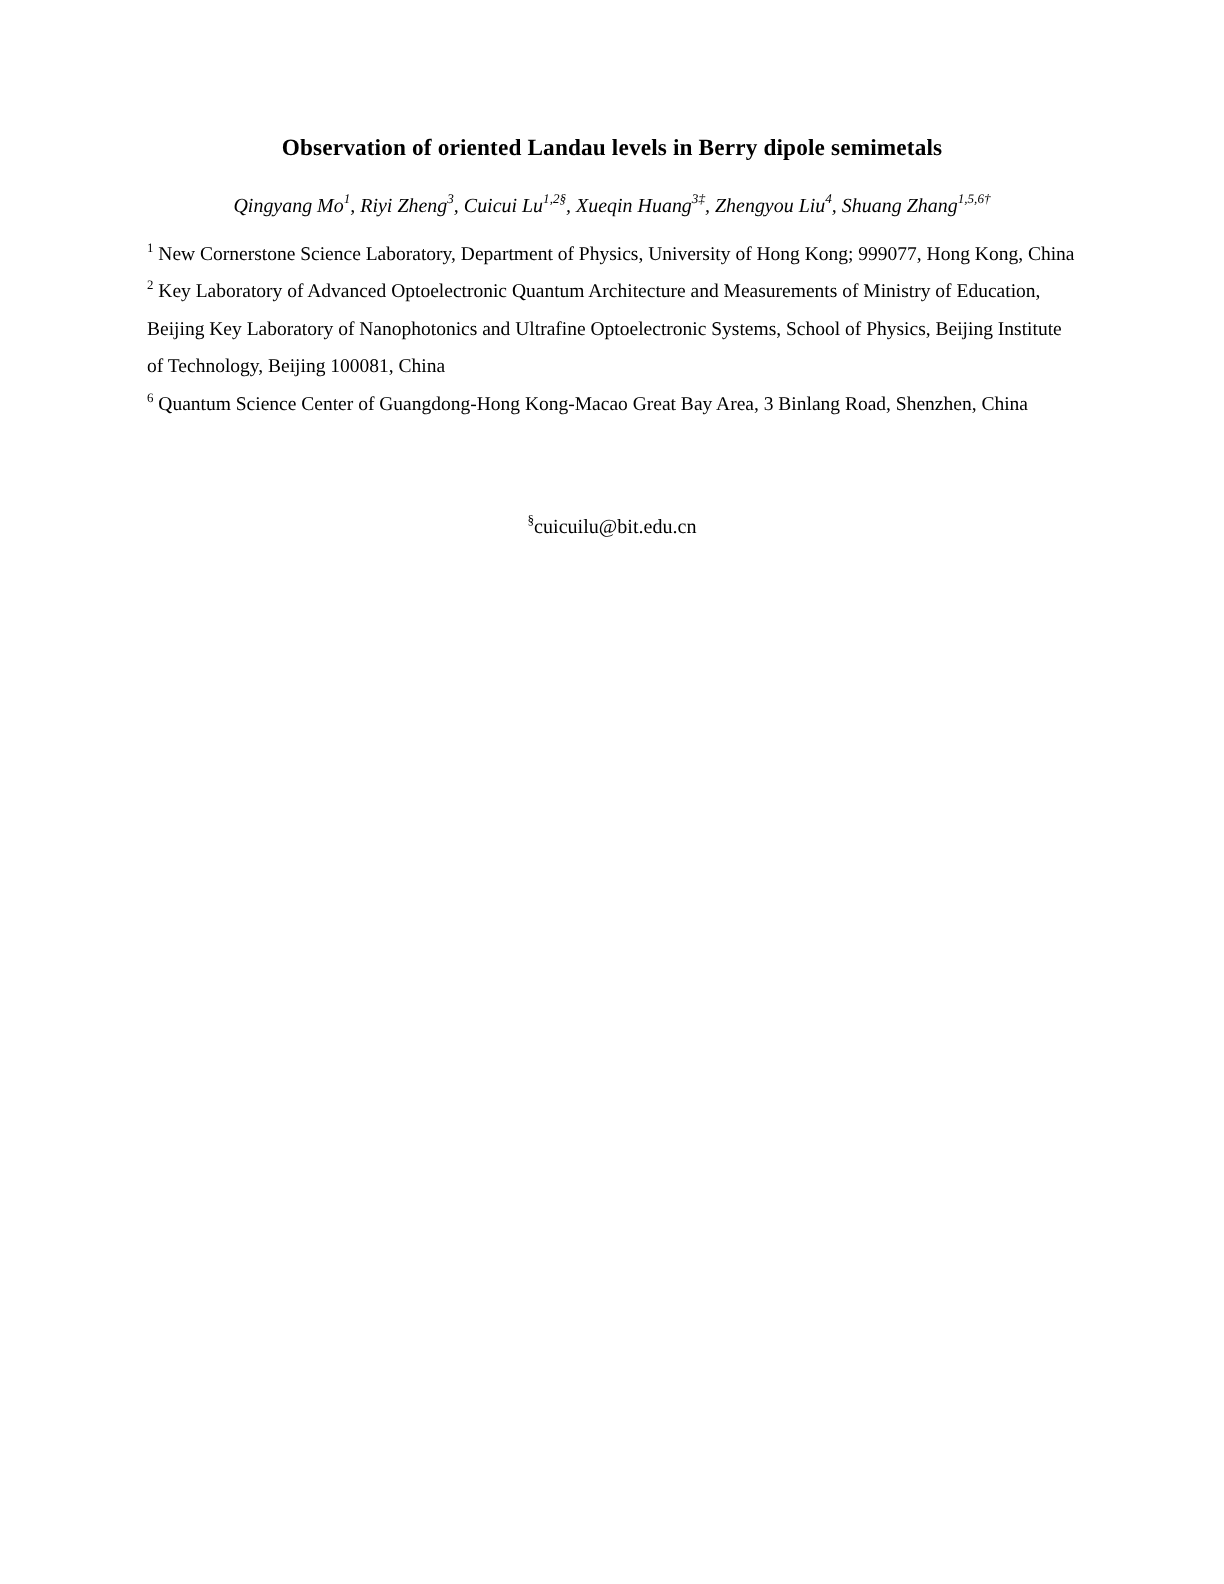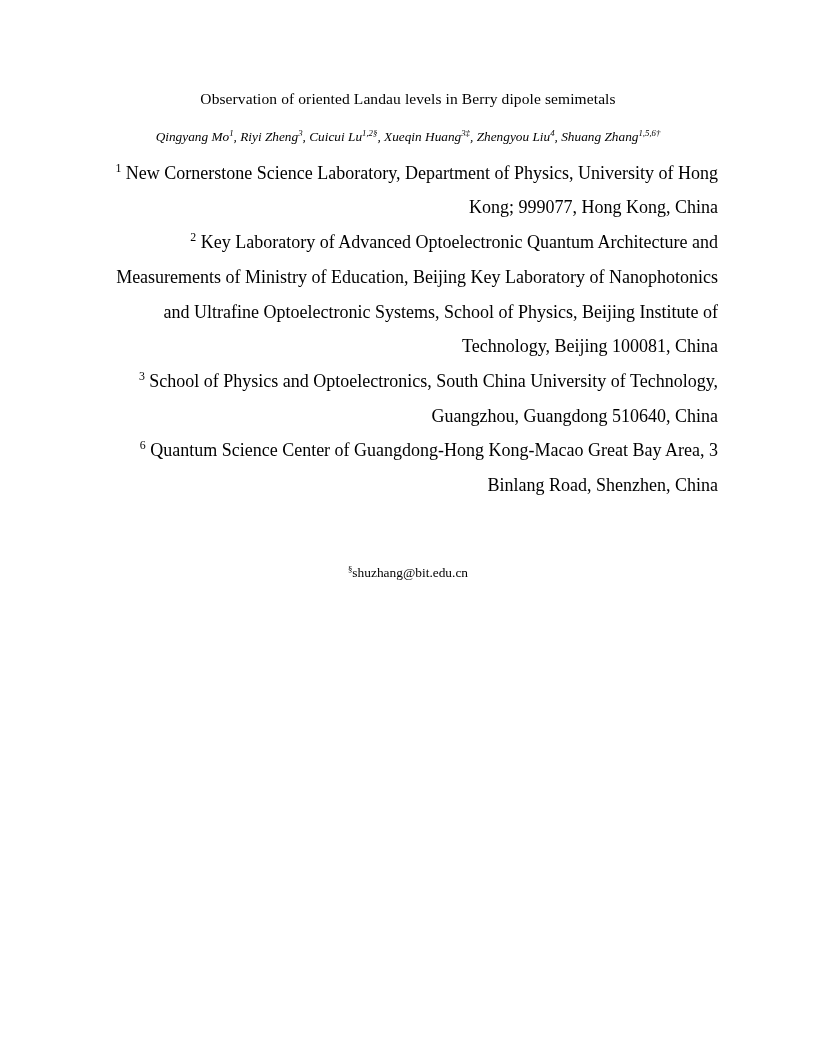--- a/index.html
+++ b/index.html
@@ -17,21 +17,21 @@
   }
   .page {
     width: 816px;
     height: 1056px;
     box-sizing: border-box;
     padding: 88px 96px 0 96px;
     position: relative;
   }
   .title {
     font-size: 15.5px;
-    font-weight: normal;
+    font-weight: bold;
     text-align: center;
     line-height: 1.4;
     margin: 0 0 14px 0;
     letter-spacing: 0.1px;
   }
   .authors {
     font-size: 13.3px;
     text-align: center;
     line-height: 1.95;
     margin: 0 0 6px 0;
@@ -40,22 +40,22 @@
   }
   .authors sup, .affil sup, .contact sup {
     font-size: 0.66em;
     vertical-align: super;
     line-height: 0;
   }
   .affiliations {
     margin-top: 2px;
   }
   .affil {
-    font-size: 18px;
-    text-align: right;
+    font-size: 13px;
+    text-align: left;
     line-height: 1.93;
     margin: 0;
     padding: 0 2px;
   }
   .contacts {
     margin-top: 56px;
     text-align: center;
   }
   .contact {
     font-size: 13.4px;
@@ -70,21 +70,20 @@
 
   <h1 class="title">Observation of oriented Landau levels in Berry dipole semimetals</h1>
 
   <div class="authors">
     <span>Qingyang Mo</span><sup>1</sup><span>, </span><span>Riyi Zheng</span><sup>3</sup><span>, </span><span>Cuicui Lu</span><sup>1,2§</sup><span>, </span><span>Xueqin Huang</span><sup>3‡</sup><span>, </span><span>Zhengyou Liu</span><sup>4</sup><span>, </span><span>Shuang Zhang</span><sup>1,5,6†</sup>
   </div>
 
   <div class="affiliations">
     <p class="affil"><sup>1</sup> <span>New Cornerstone Science Laboratory, Department of Physics, University of Hong Kong; 999077, Hong Kong, China</span></p>
     <p class="affil"><sup>2</sup> <span>Key Laboratory of Advanced Optoelectronic Quantum Architecture and Measurements of Ministry of Education, Beijing Key Laboratory of Nanophotonics and Ultrafine Optoelectronic Systems, School of Physics, Beijing Institute of Technology, Beijing 100081, China</span></p>
-    <p class="affil"><sup>3</sup> <span>School of Physics and Optoelectronics, South China University of Technology, Guangzhou, Guangdong 510640, China</span></p>
     <p class="affil"><sup>6</sup> <span>Quantum Science Center of Guangdong-Hong Kong-Macao Great Bay Area, 3 Binlang Road,  Shenzhen, China</span></p>
   </div>
 
   <div class="contacts">
-    <p class="contact"><sup>§</sup><span>shuzhang@bit.edu.cn</span></p>
+    <p class="contact"><sup>§</sup><span>cuicuilu@bit.edu.cn</span></p>
   </div>
 
 </div>
 
 </body></html>

